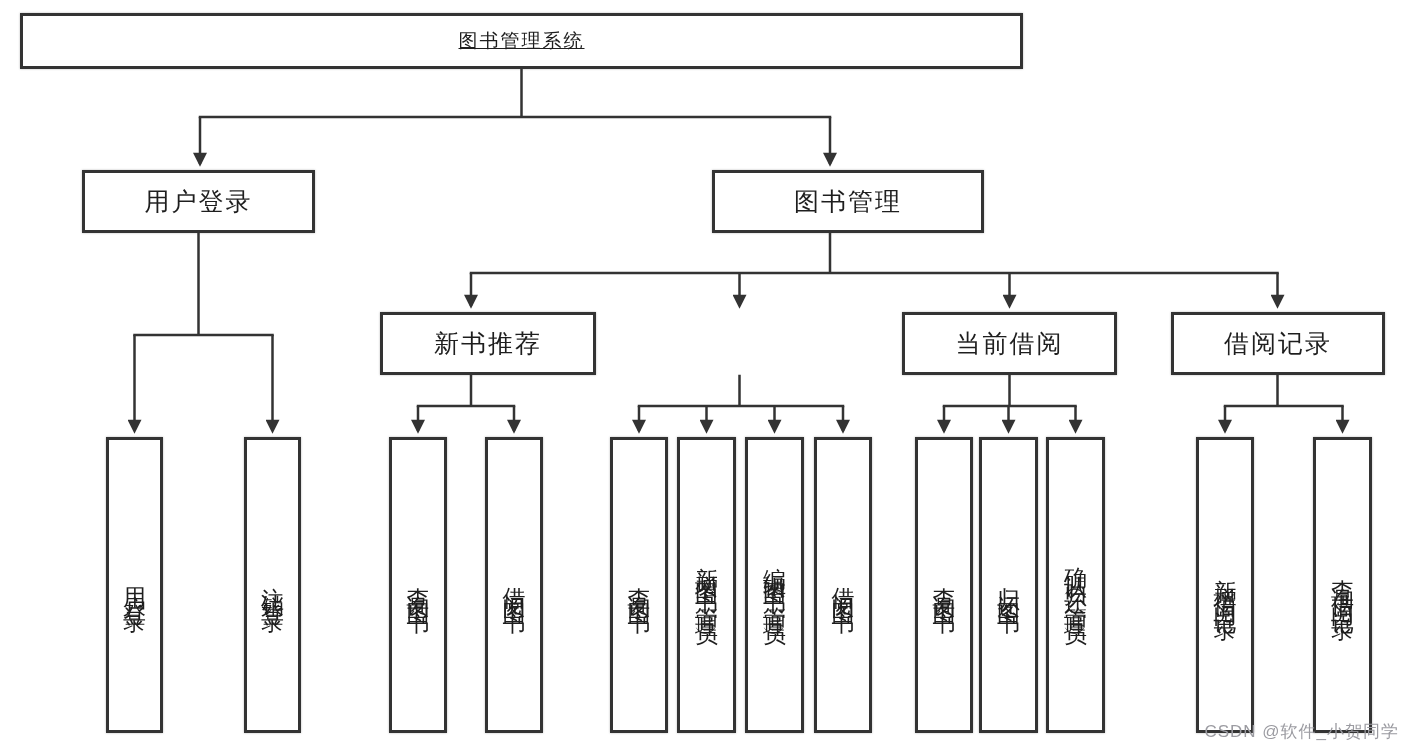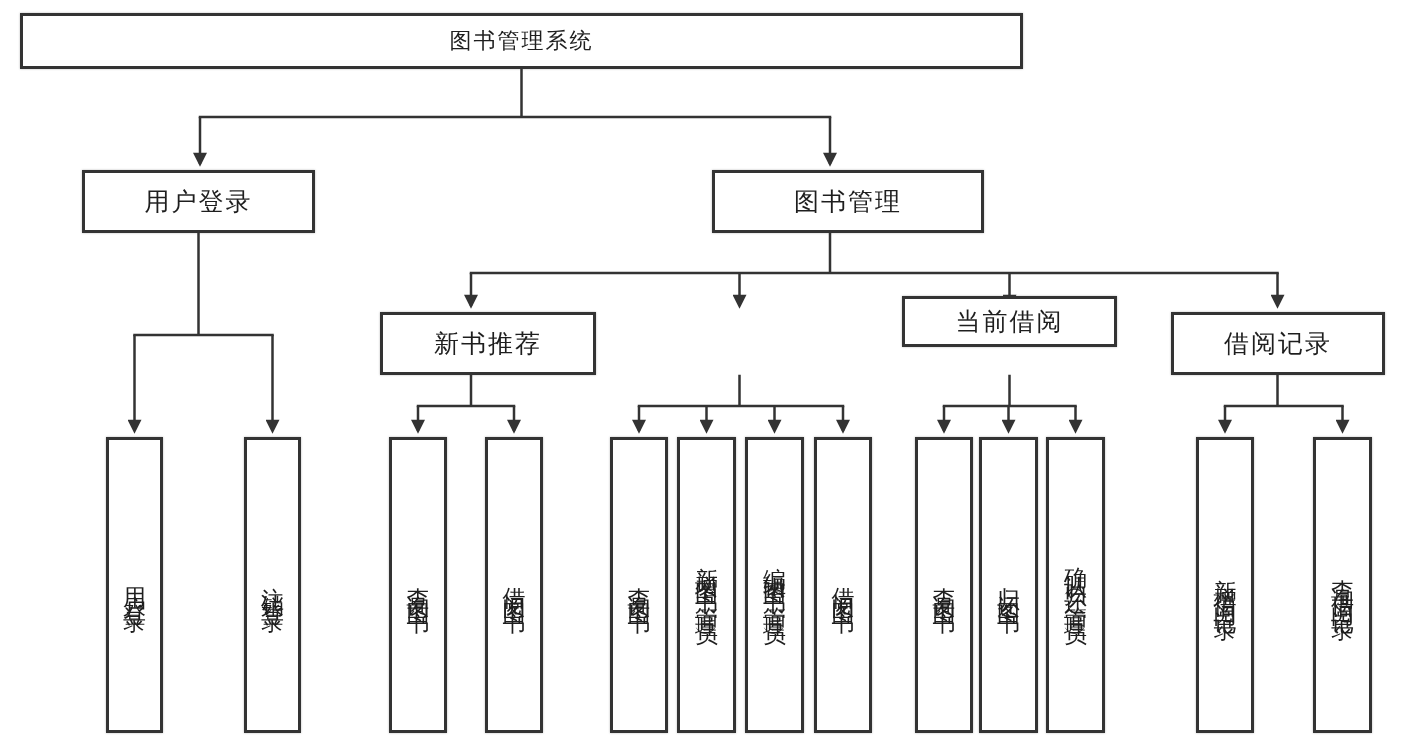--- a/index.html
+++ b/index.html
@@ -9,21 +9,21 @@
   }
   .connectors{position:absolute;left:0;top:0;z-index:1;}
   .connectors .ln{stroke:#333333;stroke-width:2.5;fill:none;stroke-linecap:square;}
   .connectors .ar{stroke:#333333;stroke-width:2.5;fill:none;}
   .box{
     position:absolute;box-sizing:border-box;border:3px solid #333333;background:#ffffff;
     display:flex;align-items:center;justify-content:center;color:#1e1e1e;z-index:2;
     box-shadow:0 0 2px rgba(60,60,60,.35);
   }
   .h-label{font-size:25px;letter-spacing:2px;white-space:nowrap;}
-  .top-label{font-size:22px;letter-spacing:2px;white-space:nowrap;}
+  .top-label{font-size:19px;letter-spacing:2px;white-space:nowrap;text-decoration:underline;}
   .v-label{
     writing-mode:vertical-rl;text-orientation:mixed;
     font-size:23px;letter-spacing:8px;line-height:1;white-space:nowrap;
   }
   .watermark{
     position:absolute;right:6px;bottom:4px;z-index:3;
     font-size:17px;color:#9b9ba1;letter-spacing:1px;white-space:nowrap;
   }
 </style>
 </head>
@@ -77,21 +77,21 @@
   <div class="box" style="left:82px;top:170px;width:233px;height:63px">
     <span class="h-label">用户登录</span>
   </div>
   <div class="box" style="left:712px;top:170px;width:272px;height:63px">
     <span class="h-label">图书管理</span>
   </div>
 
   <div class="box" style="left:380px;top:312px;width:216px;height:63px">
     <span class="h-label">新书推荐</span>
   </div>
-  <div class="box" style="left:902px;top:296px;width:215px;height:51px">
+  <div class="box" style="left:902px;top:312px;width:215px;height:63px">
     <span class="h-label">当前借阅</span>
   </div>
   <div class="box" style="left:1171px;top:312px;width:214px;height:63px">
     <span class="h-label">借阅记录</span>
   </div>
 
   <div class="box" style="left:106px;top:437px;width:57px;height:296px">
     <span class="v-label">用户登录</span>
   </div>
   <div class="box" style="left:244px;top:437px;width:57px;height:296px">
@@ -128,13 +128,14 @@
     <span class="v-label">确认归还（管理员）</span>
   </div>
 
   <div class="box" style="left:1196px;top:437px;width:58px;height:296px">
     <span class="v-label">新增借阅记录</span>
   </div>
   <div class="box" style="left:1313px;top:437px;width:59px;height:296px">
     <span class="v-label">查询借阅记录</span>
   </div>
 
+  <div class="watermark">CSDN @软件_小贺同学</div>
 </div>
 
 </body></html>

